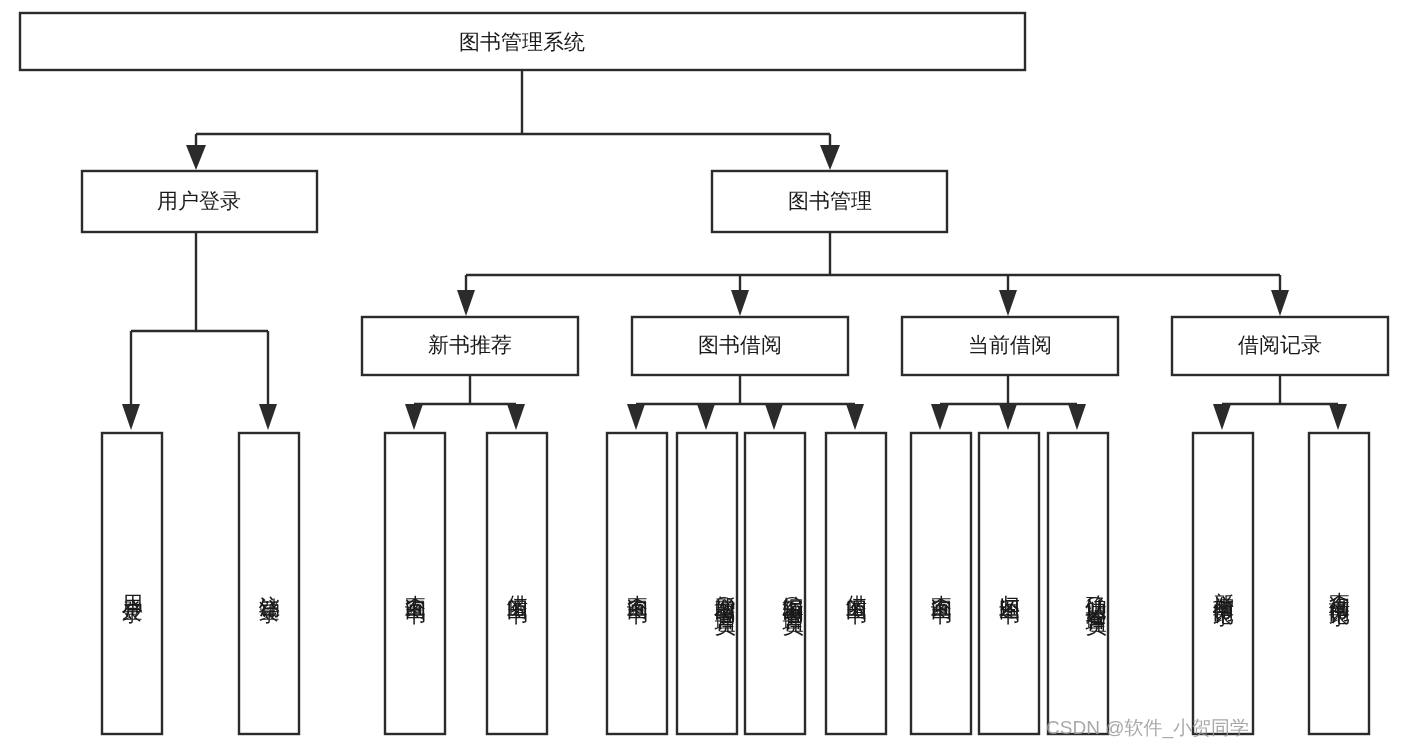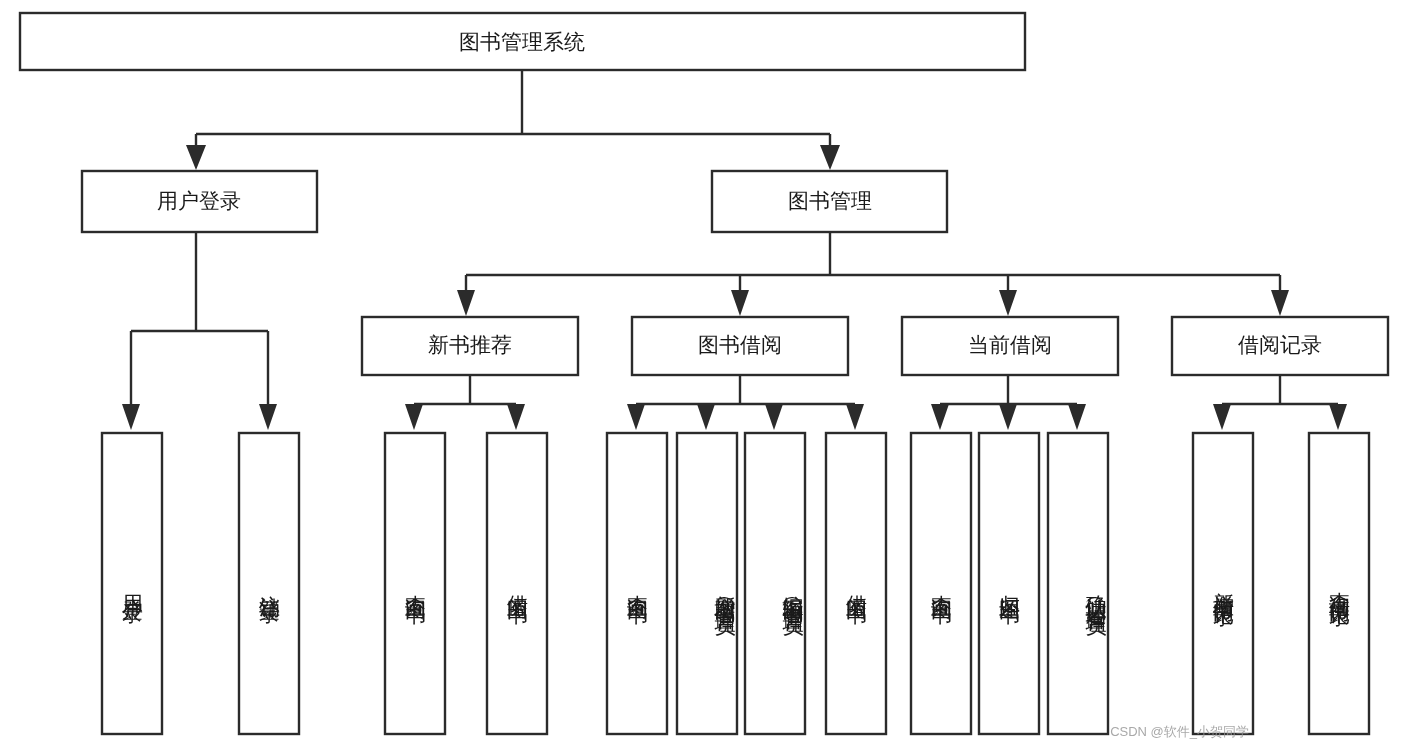--- a/index.html
+++ b/index.html
@@ -66,21 +66,21 @@
     text-align: center;
     display: flex;
     align-items: center;
     justify-content: center;
     pointer-events: none;
     user-select: none;
   }
   .watermark {
     position: absolute;
     font-family: "Liberation Sans", "DejaVu Sans", sans-serif;
-    font-size: 13px;
+    font-size: 19px;
     color: #9a9a9a;
     opacity: 0.85;
     white-space: nowrap;
     user-select: none;
   }
 </style>
 </head>
 <body>
 
 <div id="diagram-root" style="background: rgb(255, 255, 255);">

